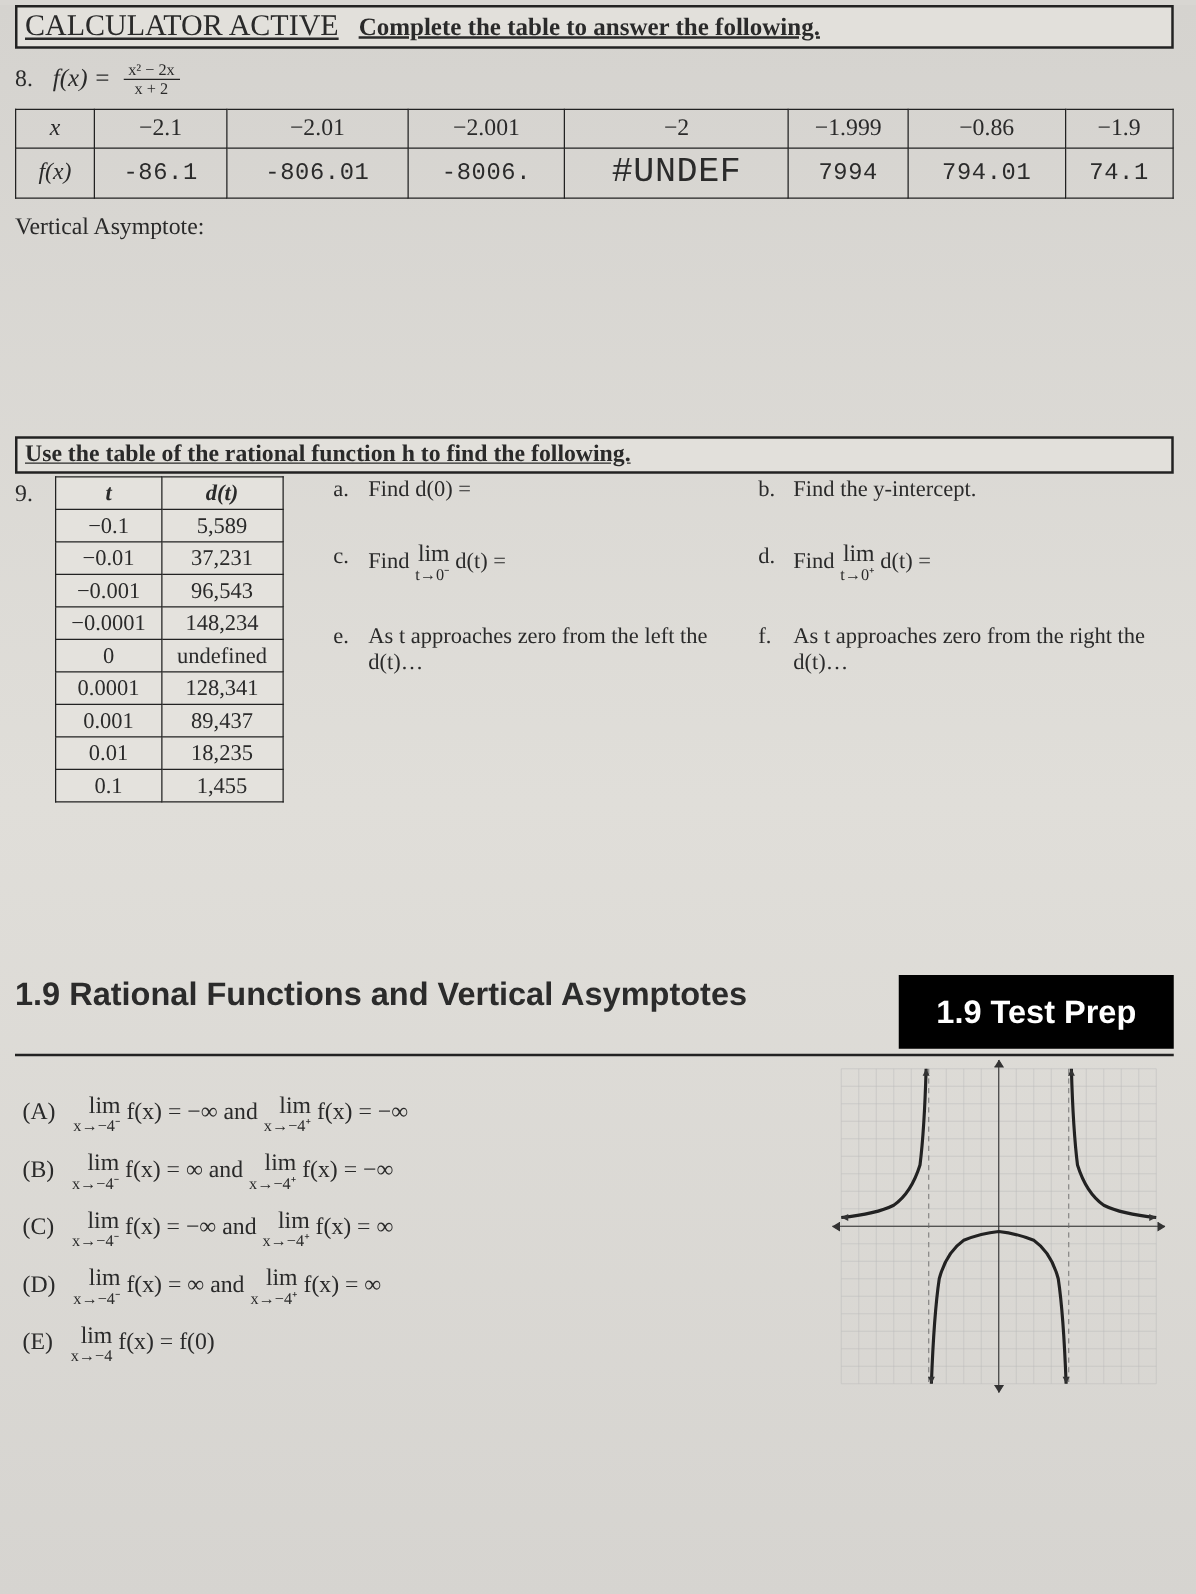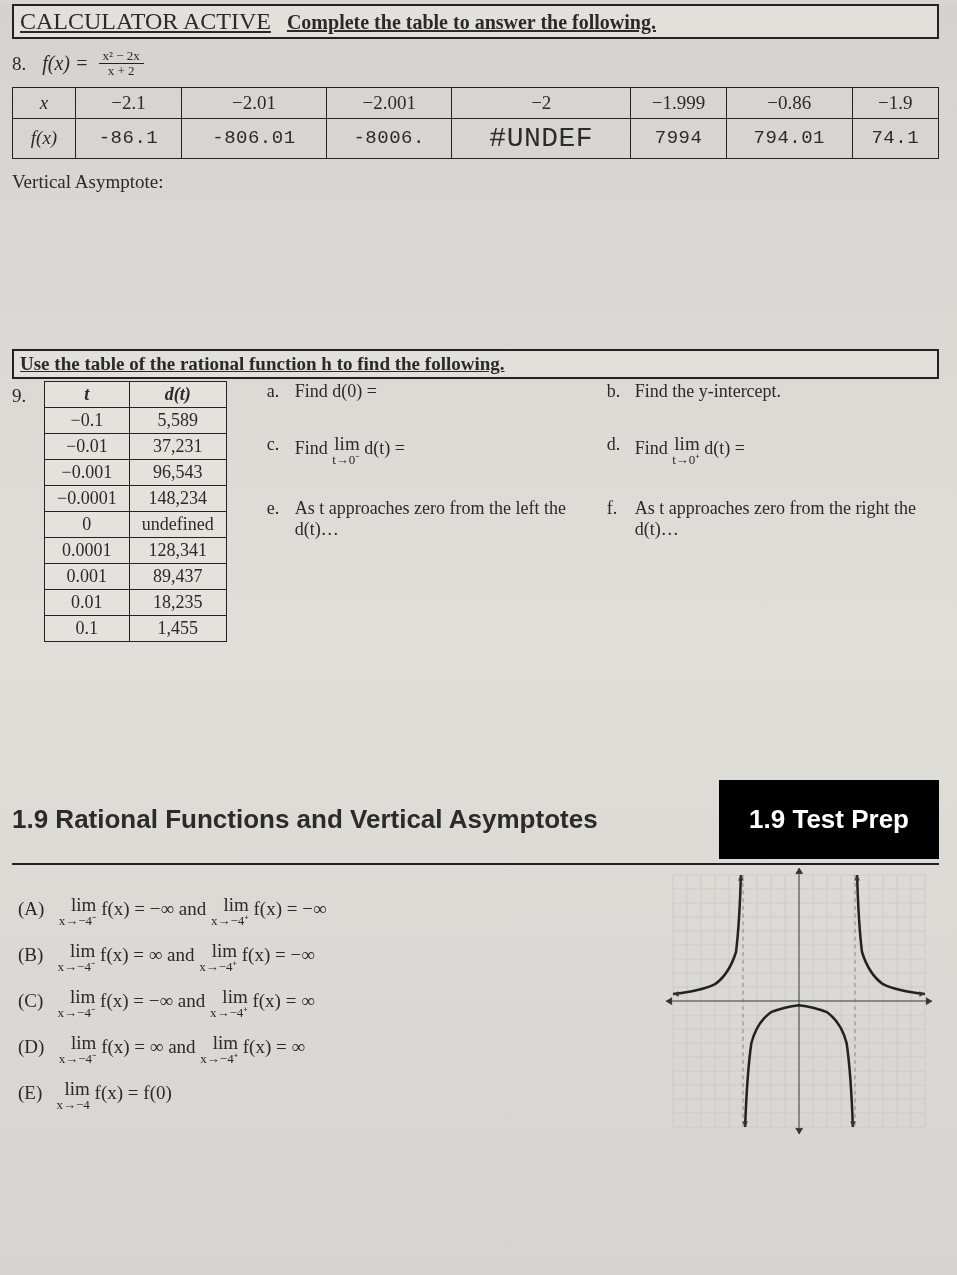--- a/index.html
+++ b/index.html
@@ -26,23 +26,23 @@
   .q9wrap{display:flex;align-items:flex-start;margin-top:2px}
   .q9num{font-size:19px;width:26px;padding-top:4px}
   table.td{border-collapse:collapse;margin-left:6px}
   table.td th,table.td td{border:1.5px solid #222;padding:2px 12px;font-size:18px;text-align:center;background:#e4e2dd}
   table.td th{font-style:italic;font-weight:bold}
   .q9right{flex:1;padding-left:40px}
   .q9grid{display:grid;grid-template-columns:320px 1fr;row-gap:32px;column-gap:20px;font-size:18px}
   .ql{display:flex;align-items:flex-start;gap:10px}
   .qlab{min-width:18px}
   .spacer2{height:130px}
-  .sec19{display:flex;align-items:center;justify-content:space-between;border-bottom:2px solid #222;padding-bottom:4px;margin-top:8px}
+  .sec19{display:flex;align-items:flex-start;justify-content:space-between;border-bottom:2px solid #222;padding-bottom:4px;margin-top:8px}
   .sec19 .title{font-size:26px;font-weight:bold;color:#2b2b2b;font-family:'Segoe UI',Arial,sans-serif}
-  .sec19 .badge{background:#000;color:#fff;font-size:26px;font-weight:bold;padding:24px 30px;font-family:'Segoe UI',Arial,sans-serif}
+  .sec19 .badge{background:#000;color:#fff;font-size:26px;font-weight:bold;padding:14px 30px;font-family:'Segoe UI',Arial,sans-serif}
   .mc{margin-top:26px}
   .mc h3{font-size:24px;font-weight:bold;margin:0 0 4px 0}
   .mc .lead{font-size:19px;margin-bottom:10px}
   .mcrow{display:flex;align-items:flex-start}
   .choices{flex:1}
   .choices .ch{font-size:19px;margin:4px 0 14px 6px}
   .lim{display:inline-block;text-align:right;vertical-align:middle;font-size:18px;line-height:1}
   .lim .top{font-size:19px}
   .lim .bot{font-size:13px}
   .graph{width:280px;height:280px;margin-left:10px;margin-top:-30px}

